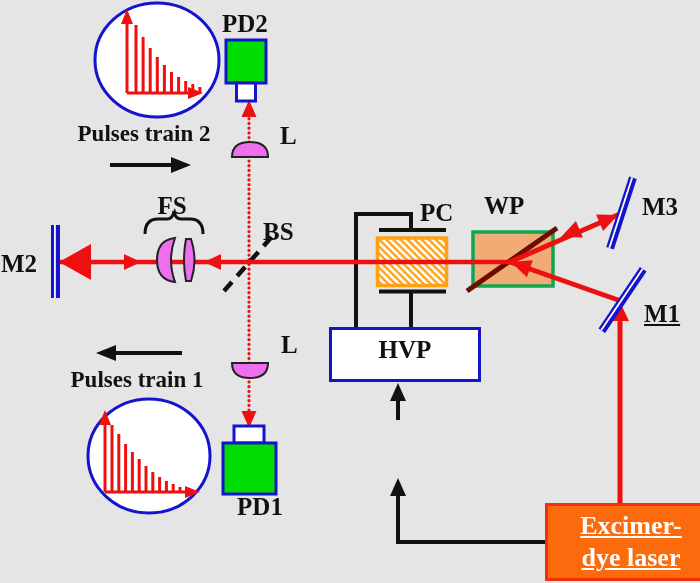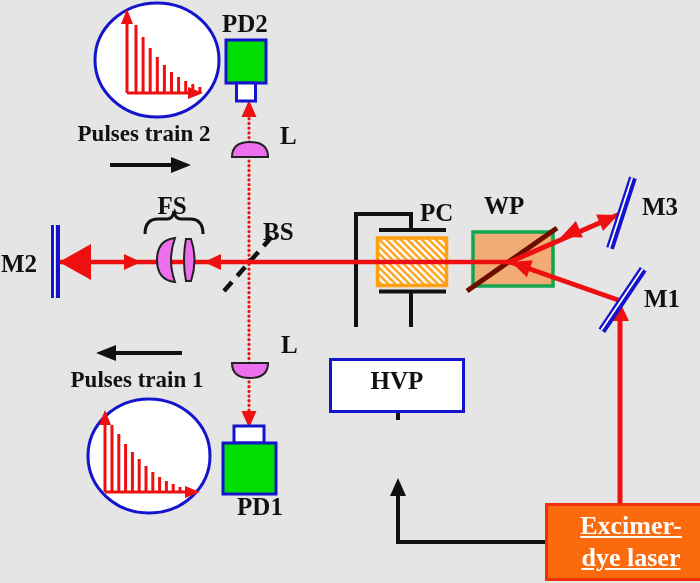--- a/index.html
+++ b/index.html
@@ -192,26 +192,26 @@
 
   <div class="lbl" style="left:222px;top:11px;width:50px;">PD2</div>
   <div class="lbl small c" style="left:60px;top:122px;width:168px;">Pulses train 2</div>
   <div class="lbl" style="left:280px;top:123px;">L</div>
   <div class="lbl c" style="left:150px;top:186px;width:44px;margin-top:7px;">FS</div>
   <div class="lbl" style="left:263px;top:219px;">BS</div>
   <div class="lbl" style="left:1px;top:251px;">M2</div>
   <div class="lbl" style="left:420px;top:200px;">PC</div>
   <div class="lbl" style="left:484px;top:193px;">WP</div>
   <div class="lbl" style="left:642px;top:194px;">M3</div>
-  <div class="lbl" style="left:644px;top:286px;">M1</div>
+  <div class="lbl" style="left:644px;top:301px;text-decoration:underline;">M1</div>
   <div class="lbl" style="left:281px;top:332px;">L</div>
   <div class="lbl small c" style="left:56px;top:368px;width:162px;">Pulses train 1</div>
   <div class="lbl c" style="left:224px;top:494px;width:56px;margin-left:8px;">PD1</div>
 
-  <div class="box" style="left:329px;top:327px;width:136px;height:55px;margin-top:31px;">
+  <div class="box" style="left:329px;top:327px;width:152px;height:55px;">
     <span>HVP</span>
   </div>
   <div class="laserbox" style="left:545px;top:503px;width:172px;height:78px;text-decoration:underline;">
     <span>Excimer-</span>
     <span>dye laser</span>
   </div>
 
 </div>
 
 </body></html>

